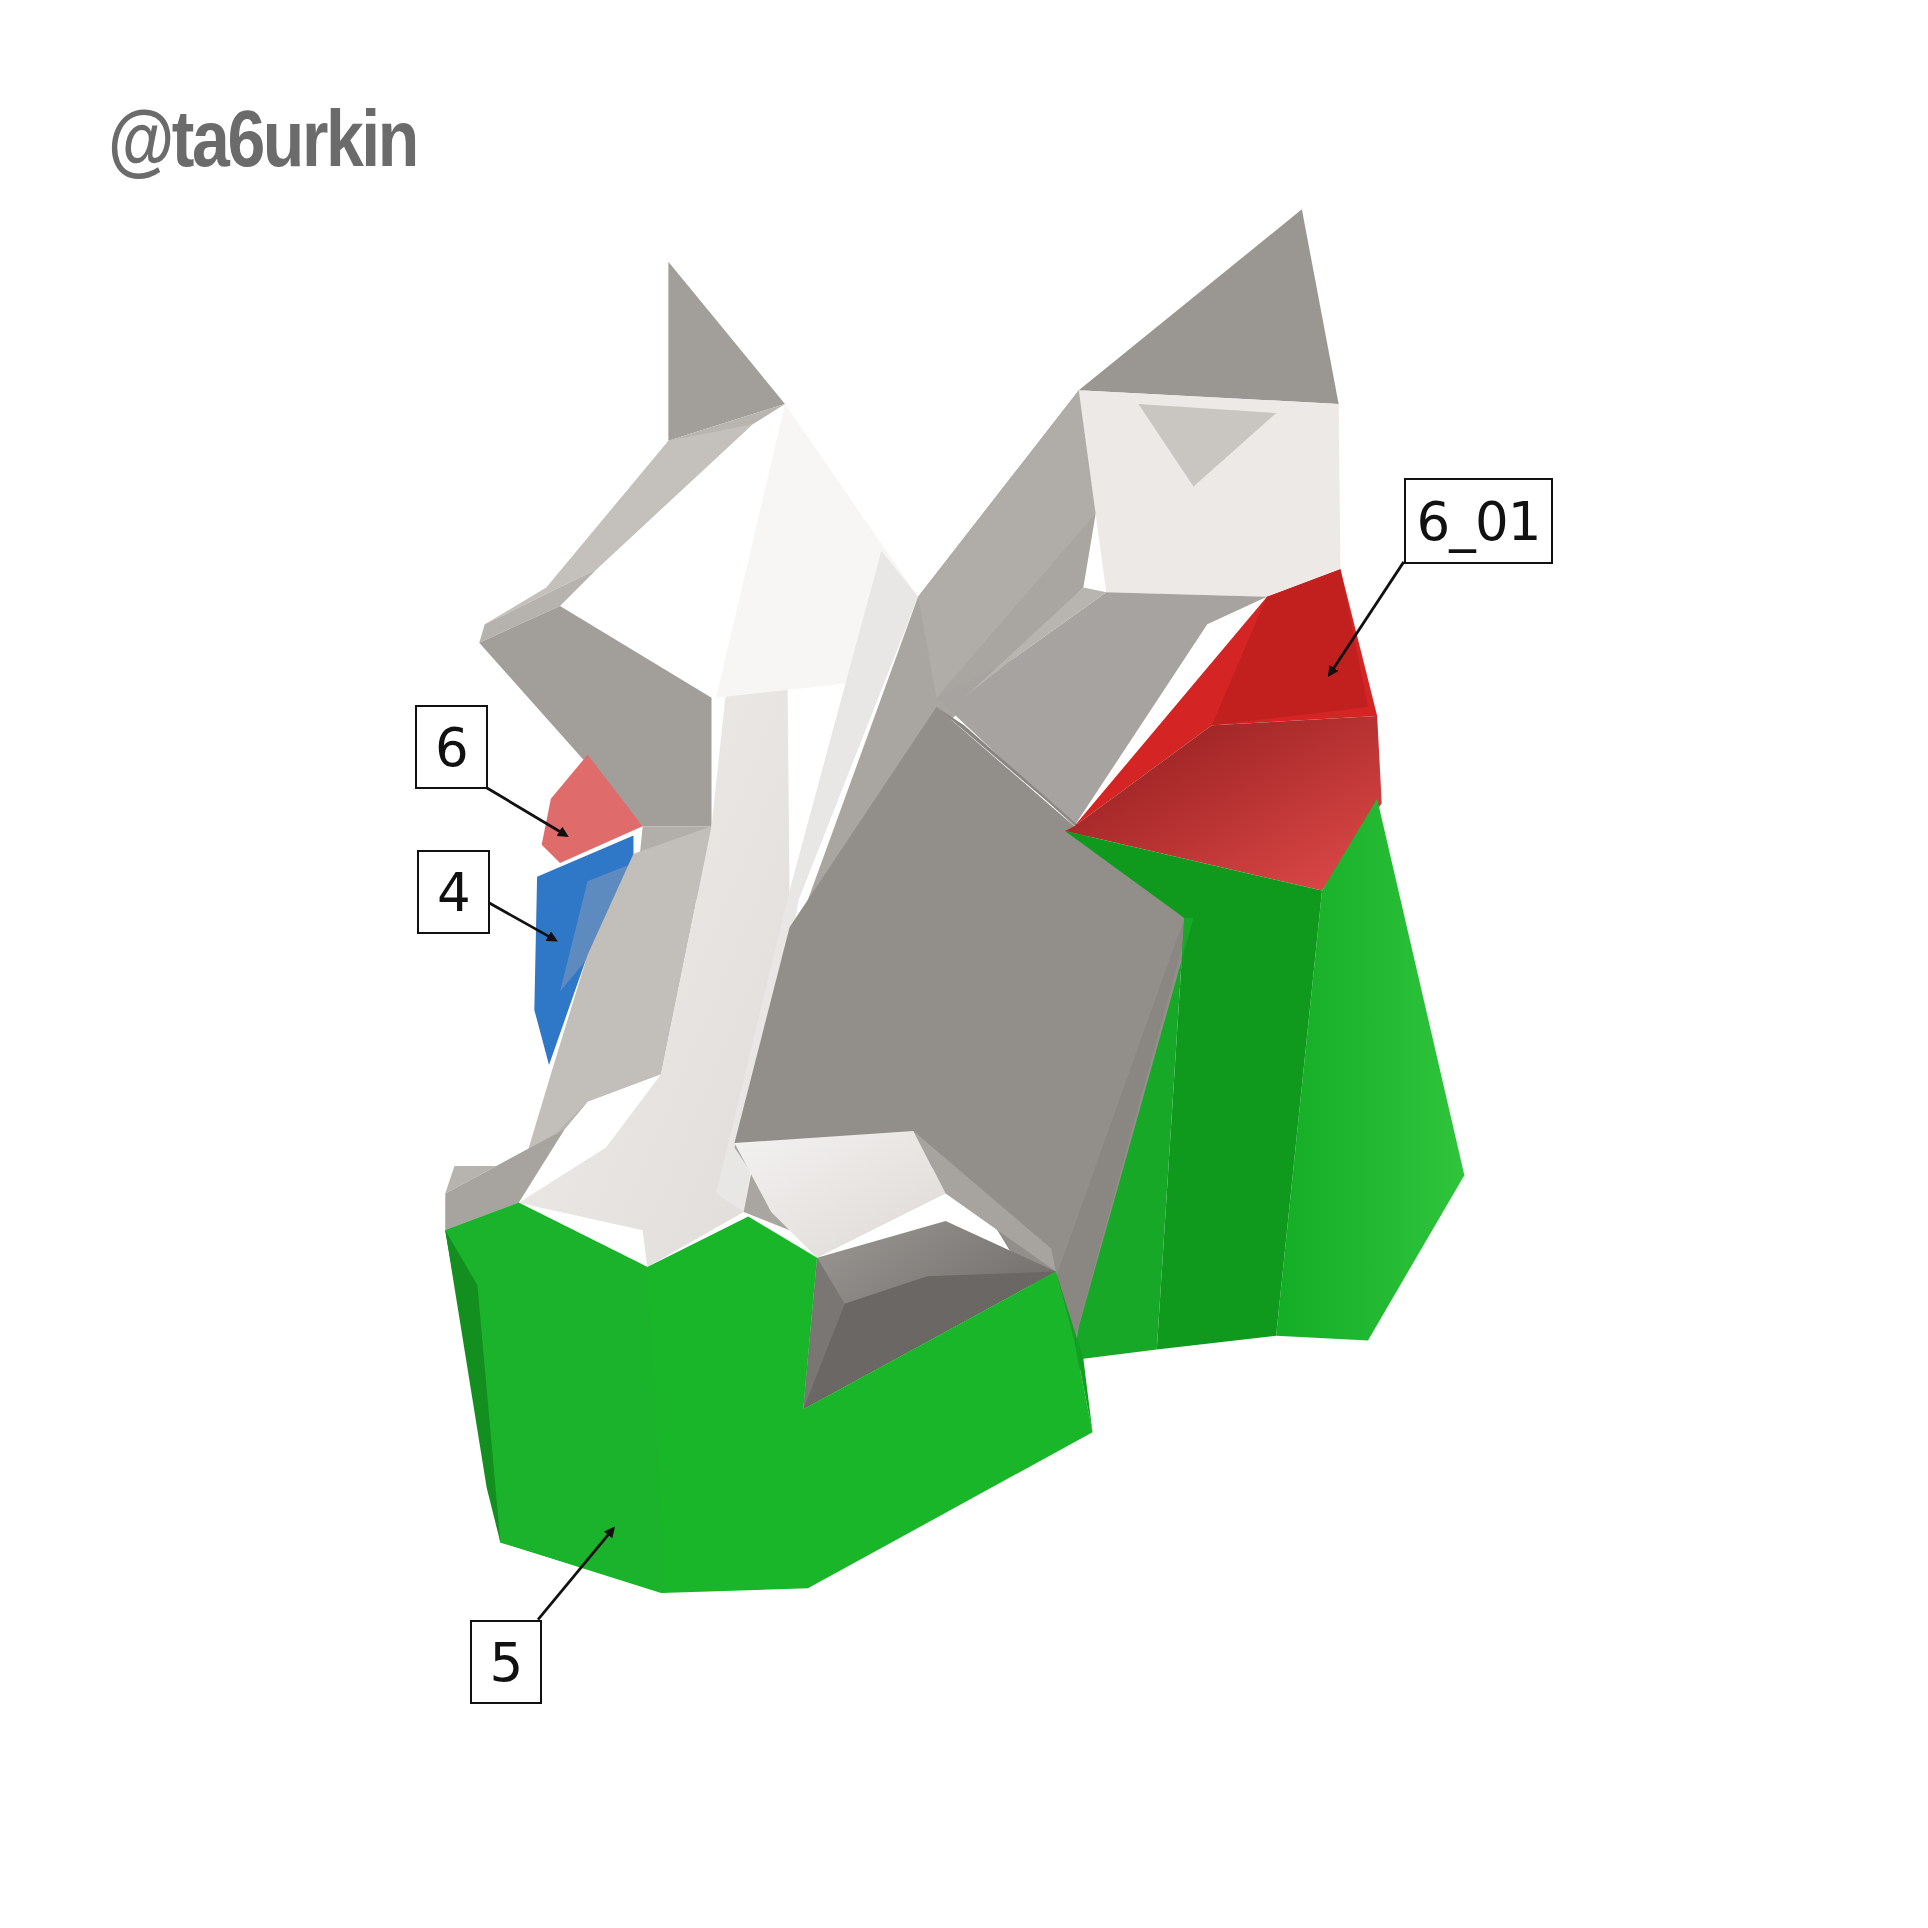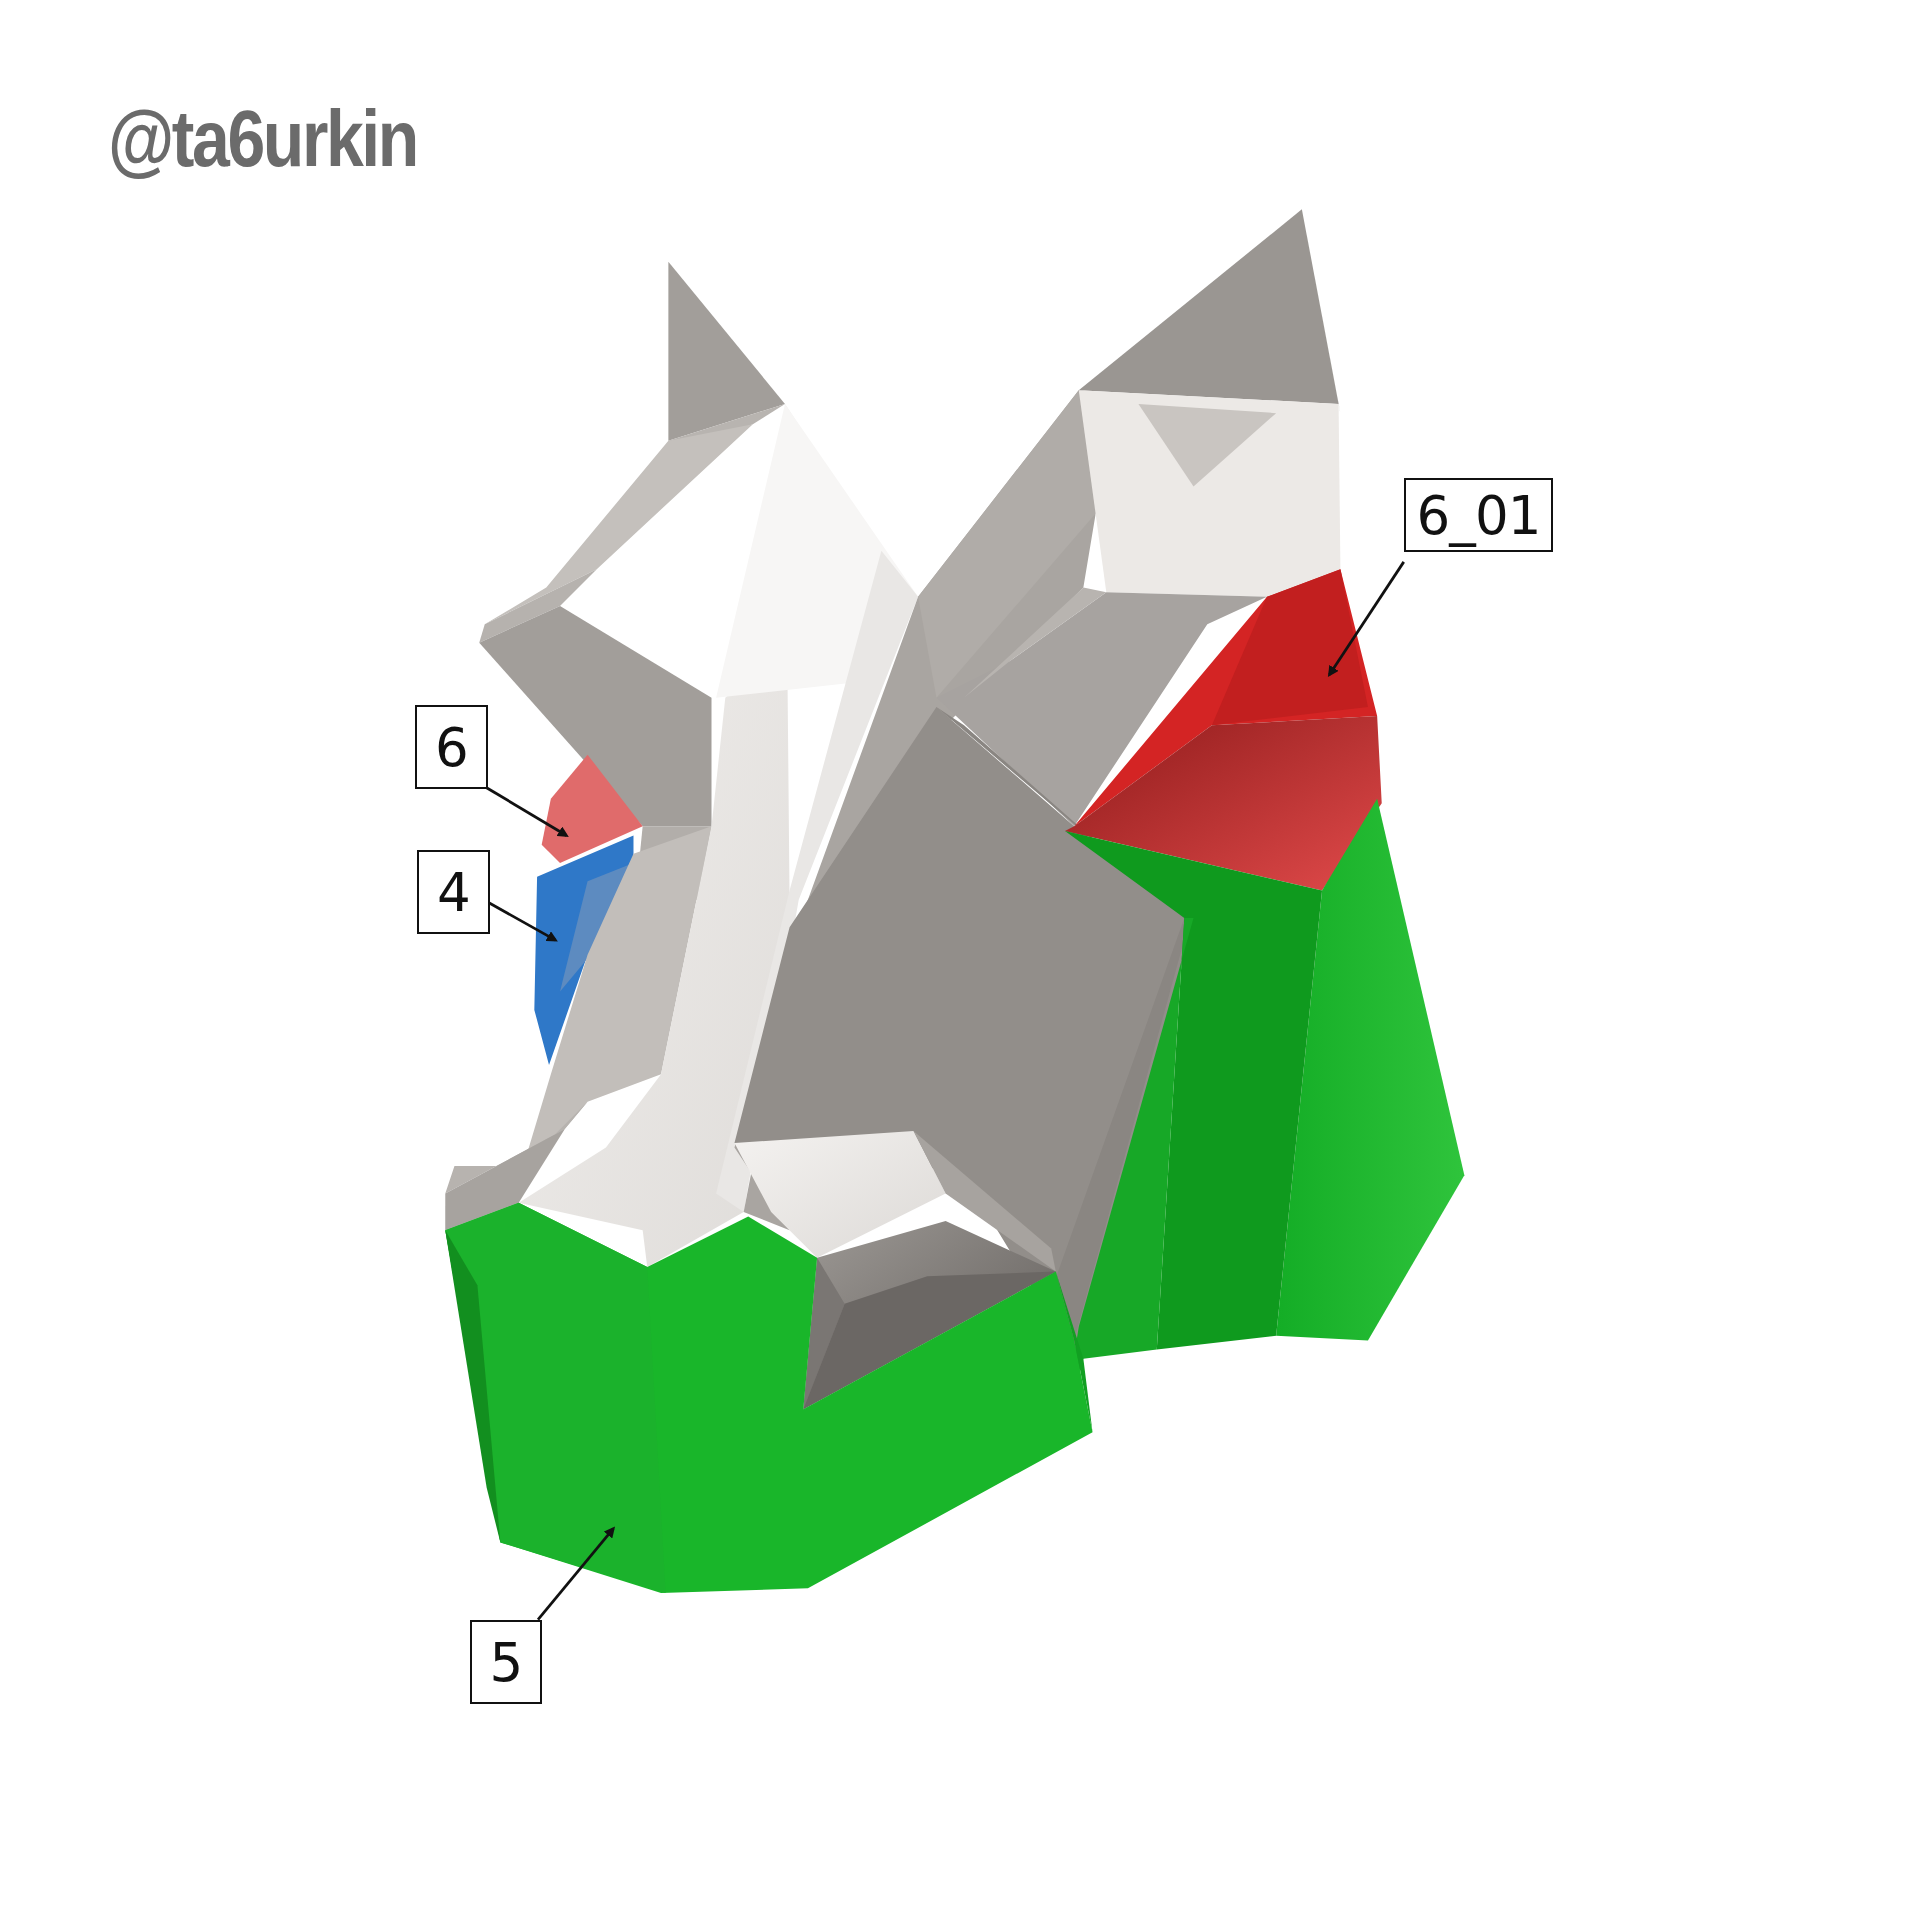--- a/index.html
+++ b/index.html
@@ -111,21 +111,21 @@
     <marker id="arrow" markerWidth="12" markerHeight="12" refX="9" refY="6" orient="auto" markerUnits="userSpaceOnUse" viewBox="0 0 12 12">
       <path d="M0,0 L12,6 L0,12 z" fill="#111"></path>
     </marker>
   </defs>
   <line x1="1529" y1="612" x2="1448" y2="735" stroke="#111" stroke-width="3" marker-end="url(#arrow)"></line>
   <line x1="530" y1="858" x2="617" y2="910" stroke="#111" stroke-width="3" marker-end="url(#arrow)"></line>
   <line x1="532" y1="983" x2="605" y2="1024" stroke="#111" stroke-width="3" marker-end="url(#arrow)"></line>
   <line x1="586" y1="1764" x2="668" y2="1665" stroke="#111" stroke-width="3" marker-end="url(#arrow)"></line>
 </svg>
 
-<div class="callout" style="left:1404px; top:478px; width:149px; height:74px;">
+<div class="callout" style="left:1404px; top:478px; width:149px; height:86px;">
   <span>6_01</span>
 </div>
 <div class="callout" style="left:415px; top:705px; width:73px; height:84px;">
   <span>6</span>
 </div>
 <div class="callout" style="left:417px; top:850px; width:73px; height:84px;">
   <span>4</span>
 </div>
 <div class="callout" style="left:470px; top:1620px; width:72px; height:84px;">
   <span>5</span>

